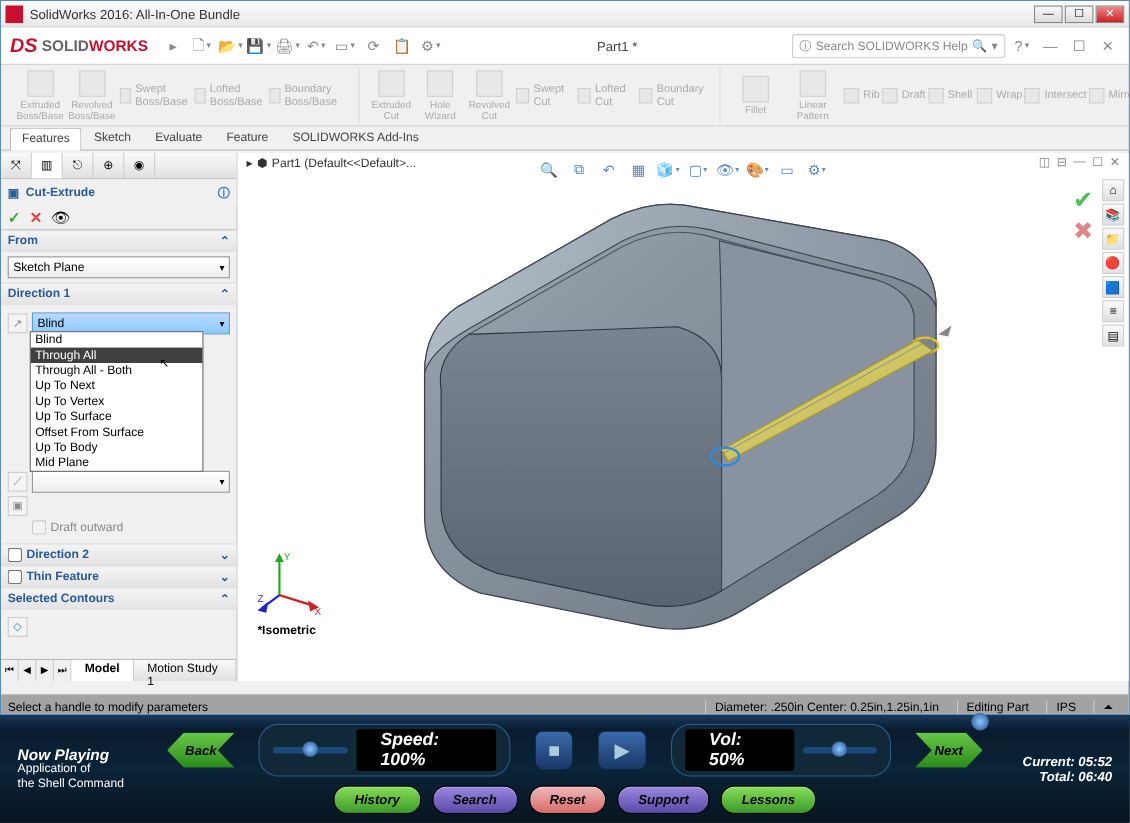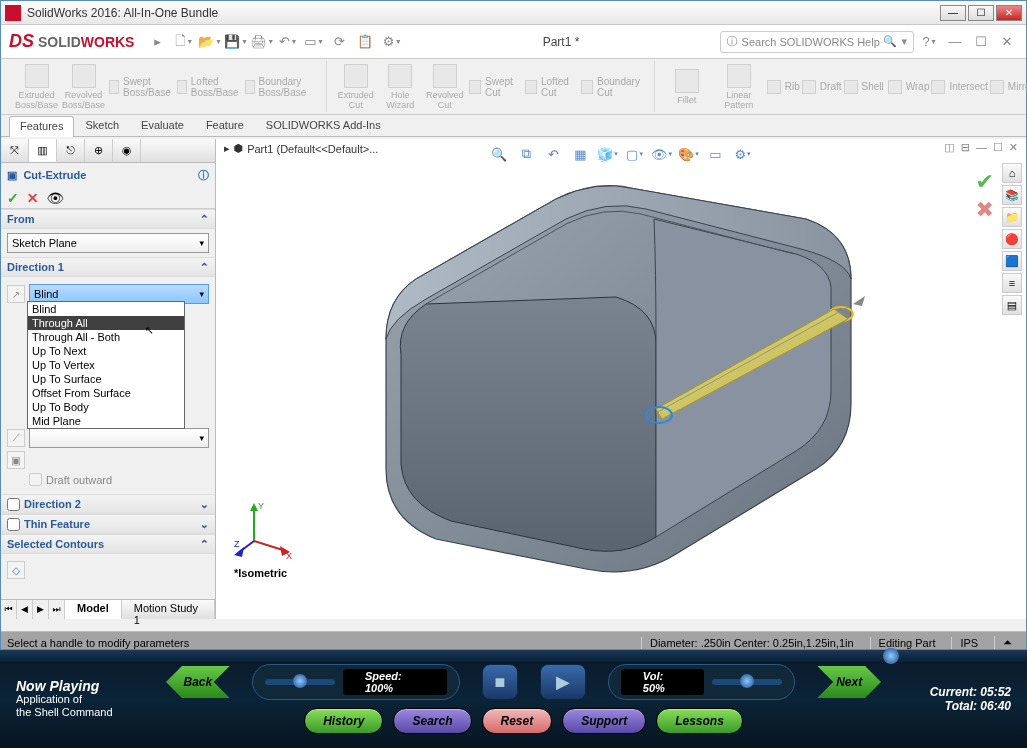--- a/index.html
+++ b/index.html
@@ -105,21 +105,21 @@
 .ctrlcluster { flex: 1; display: flex; align-items: center; justify-content: center; gap: 6px; position: relative;}
 .pill { padding: 5px 18px; border-radius: 14px; font-size: 12px; font-weight: bold; font-style: italic; cursor: pointer; color: #000; border: 1px solid #000; box-shadow: inset 0 1px 0 rgba(255,255,255,0.4);}
 .pill.green { background: linear-gradient(#88de58, #3a9a2a); }
 .pill.purple { background: linear-gradient(#9a88e0, #5a4aa8); }
 .pill.red { background: linear-gradient(#f0b8b8, #d86a6a); }
 .navarrow { width: 70px; height: 32px; background: linear-gradient(#68c848, #2a8a1a); clip-path: polygon(0 50%, 25% 0, 100% 0, 75% 50%, 100% 100%, 25% 100%); display: flex; align-items: center; justify-content: center; font-style: italic; font-weight: bold; font-size: 12px; cursor: pointer; color:#000;}
 .navarrow.next { clip-path: polygon(0 0, 75% 0, 100% 50%, 75% 100%, 0 100%, 25% 50%); }
 .slidewrap { display: flex; align-items: center; gap: 8px; background: #102838; border-radius: 18px; padding: 4px 12px; border:1px solid #2a5a8a;}
 .slider { width: 80px; height: 6px; background: #1a4a7a; border-radius: 3px; position: relative; }
 .slider .knob { position: absolute; top: -5px; left: 50%; width: 14px; height: 14px; background: radial-gradient(#8cf,#248); border-radius: 50%; transform: translateX(-50%);}
-.slabel { font-size: 11px; font-weight: bold; font-style: italic; background:#000; padding:1px 22px; border-radius:3px;}
+.slabel { font-size: 16px; font-weight: bold; font-style: italic; background:#000; padding:1px 22px; border-radius:3px;}
 .playbtn { width: 40px; height: 36px; background: linear-gradient(#3a6aaa,#1a3868); border-radius: 8px; display: flex; align-items: center; justify-content: center; cursor: pointer; font-size: 18px; color: #acd; border:1px solid #0a2848;}
 .times { text-align: right; font-size: 12px; font-weight: bold; font-style: italic; width: 130px;}
 .ctrl-top { display:flex; align-items:center; gap:22px; }
 .ctrl-bot { display:flex; align-items:center; gap:10px; margin-top:4px;}
 </style>
 </head>
 <body>
 
 <div class="window">
 

